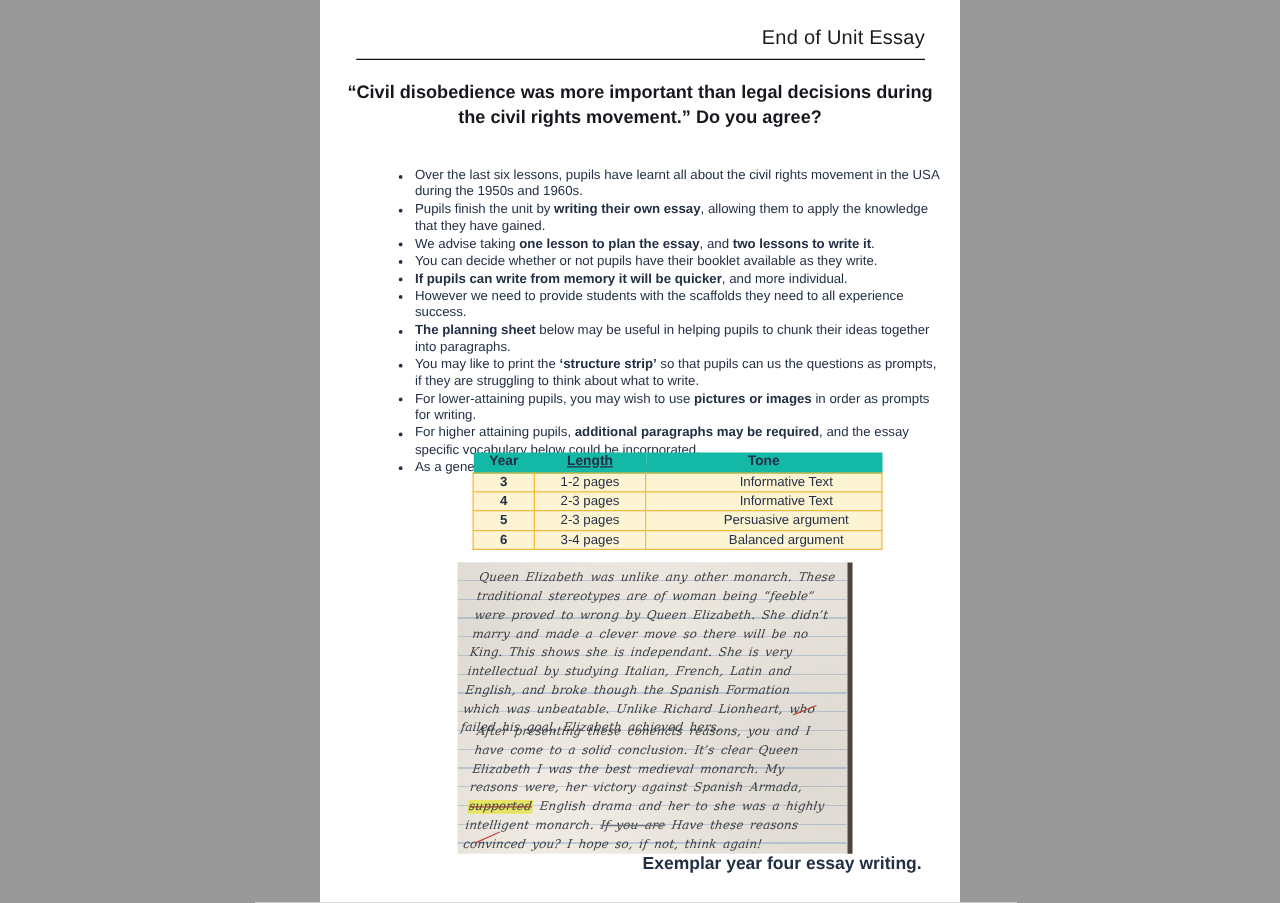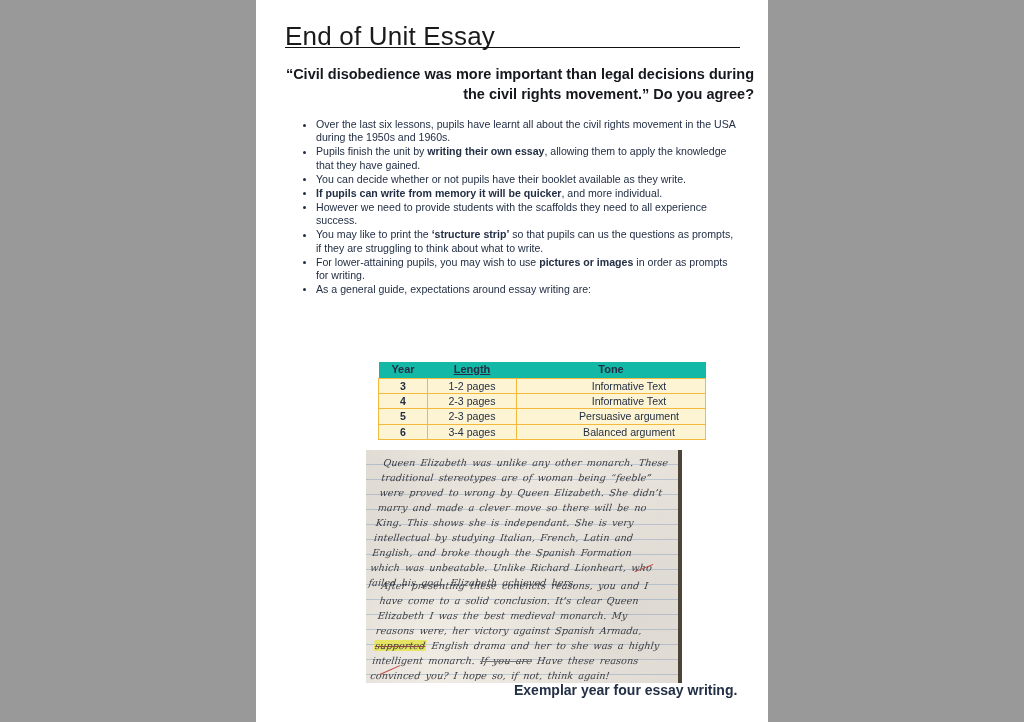--- a/index.html
+++ b/index.html
@@ -27,22 +27,22 @@
     height: 722px;
     background: #ffffff;
   }
 
   
   .doc-title {
     position: absolute;
     left: 29px;
     top: 22px;
     width: 455px;
-    text-align: left;
-    font-size: 26px;
+    text-align: right;
+    font-size: 16px;
     font-weight: 400;
     color: #1a1a1a;
     letter-spacing: 0.2px;
     line-height: 1.1;
     white-space: nowrap;
   }
   .title-rule {
     position: absolute;
     left: 29px;
     top: 47px;
@@ -50,34 +50,34 @@
     height: 0;
     border-top: 1.6px solid #111111;
   }
 
   
   .doc-subtitle {
     position: absolute;
     left: 14px;
     top: 64px;
     width: 484px;
-    text-align: right;
+    text-align: center;
     font-size: 14.5px;
     font-weight: bold;
     color: #16181d;
     line-height: 1.38;
   }
 
   
   .bullets {
     position: absolute;
     left: 40px;
     top: 118px;
     width: 440px;
-    margin: 0;
+    margin: 16px;
     padding: 0;
     list-style: none;
     color: #232f45;
     font-size: 10.6px;
     line-height: 1.27;
   }
   .bullets li {
     position: relative;
     padding-left: 20px;
     margin-bottom: 0.5px;
@@ -220,25 +220,28 @@
   <div class="page">
 
     <div class="doc-title">End of Unit Essay</div>
     <div class="title-rule"></div>
 
     <div class="doc-subtitle">“Civil disobedience was more important than legal decisions during the civil rights movement.” Do you agree?</div>
 
     <ul class="bullets" id="bullet-list">
         <li><span>Over the last six lessons, pupils have learnt all about the civil rights movement in the USA during the 1950s and 1960s.</span></li>
         <li><span>Pupils finish the unit by </span><b>writing their own essay</b><span>, allowing them to apply the knowledge that they have gained.</span></li>
+        <li><span>We advise taking </span><b>one lesson to plan the essay</b><span>, and </span><b>two lessons to write it</b><span>.</span></li>
         <li><span>You can decide whether or not pupils have their booklet available as they write.</span></li>
         <li><b>If pupils can write from memory it will be quicker</b><span>, and more individual.</span></li>
         <li><span>However we need to provide students with the scaffolds they need to all experience success.</span></li>
+        <li><b>The planning sheet</b><span> below may be useful in helping pupils to chunk their ideas together into paragraphs.</span></li>
         <li><span>You may like to print the </span><b>‘structure strip’</b><span> so that pupils can us the questions as prompts, if they are struggling to think about what to write.</span></li>
         <li><span>For lower-attaining pupils, you may wish to use </span><b>pictures or images</b><span> in order as prompts for writing.</span></li>
+        <li><span>For higher attaining pupils, </span><b>additional paragraphs may be required</b><span>, and the essay specific vocabulary below could be incorporated.</span></li>
         <li><span>As a general guide, expectations around essay writing are:</span></li>
       </ul>
 
     <table class="spec-table">
       <thead>
         <tr>
           <th class="col-year">Year</th>
           <th class="col-length">Length</th>
           <th class="col-tone">Tone</th>
         </tr>

